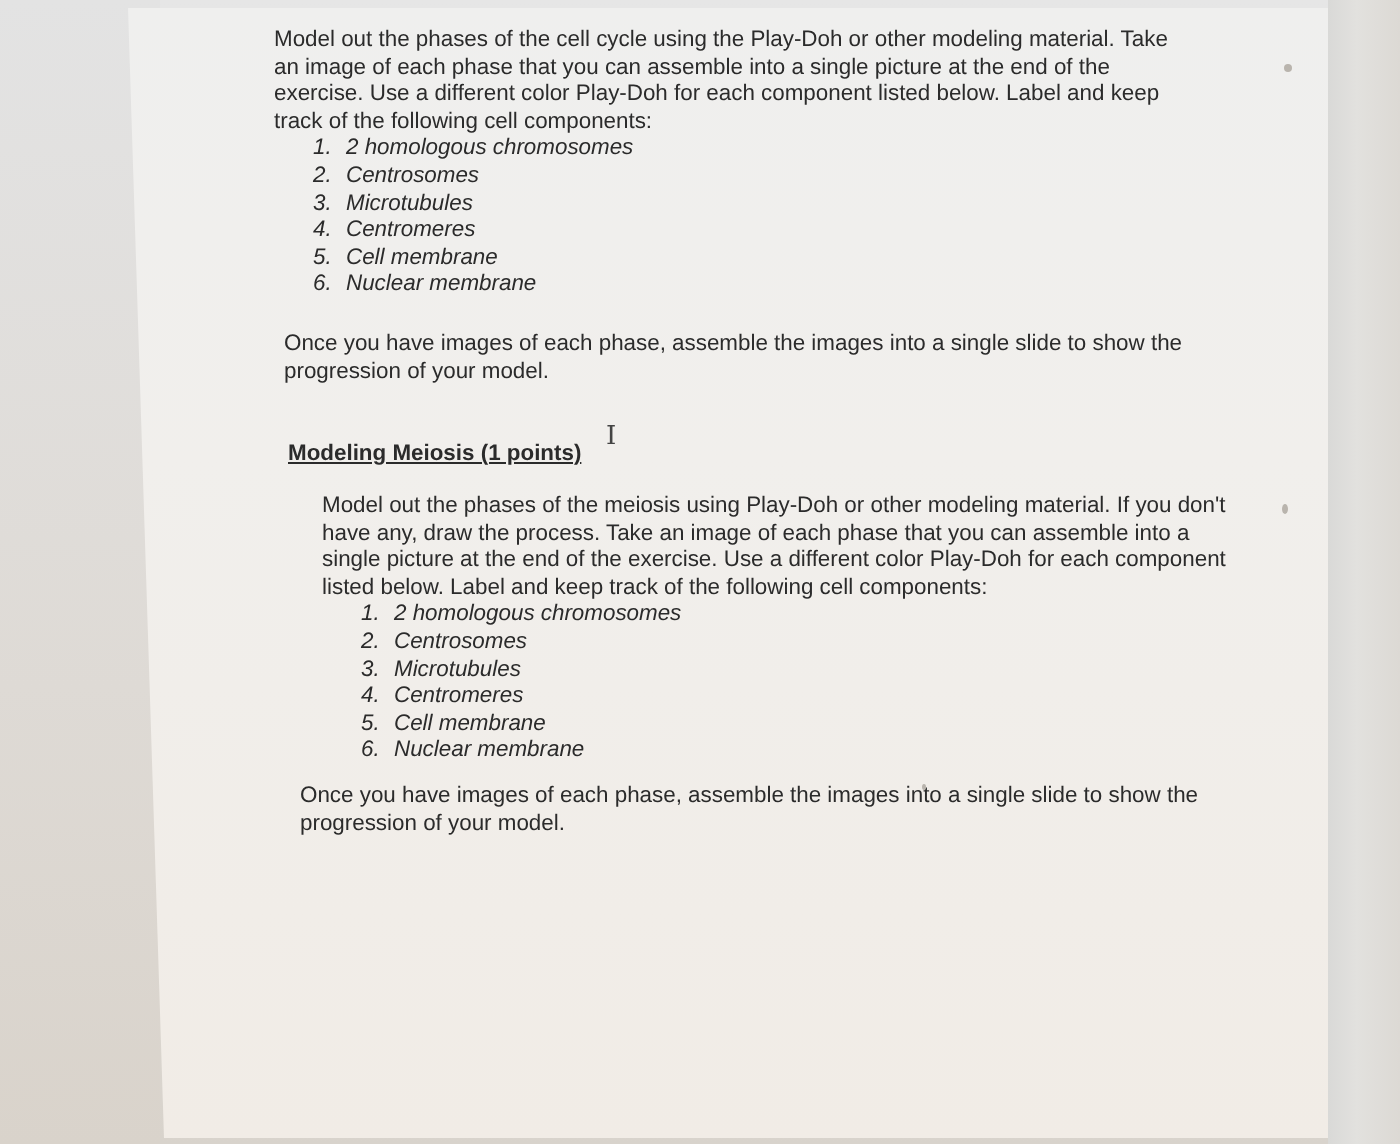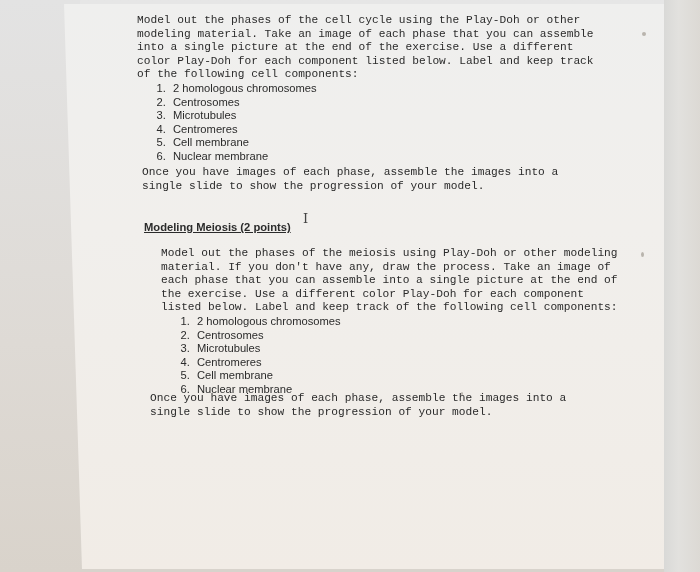--- a/index.html
+++ b/index.html
@@ -35,26 +35,26 @@
       left: 664px; top: 0;
       width: 36px; height: 572px;
       background: linear-gradient(90deg, #d9d9d7 0%, #e2e1de 40%, #dcd9d4 100%);
     }
     .content {
       position: absolute;
       color: #2b2b2b;
       font-size: 11.2px;
       line-height: 13.6px;
     }
-    .para { margin: 0; font-family: Liberation Mono, monospace; }
+    .para { margin: 0; }
     ol {
       margin: 0;
       padding-left: 32px;
     }
-    ol li { padding-left: 4px; }
+    ol li { padding-left: 4px; font-style: italic; }
     .section1 { left: 137px; top: 14px; width: 460px; }
     .closing1 { position: absolute; left: 142px; top: 166px; width: 460px; color:#2b2b2b; font-size:11.2px; line-height:13.6px; }
     .heading {
       position: absolute;
       left: 144px; top: 221px;
       font-size: 11.2px;
       font-weight: bold;
       text-decoration: underline;
       color: #2b2b2b;
     }
@@ -89,21 +89,21 @@
     <li>2 homologous chromosomes</li>
     <li>Centrosomes</li>
     <li>Microtubules</li>
     <li>Centromeres</li>
     <li>Cell membrane</li>
     <li>Nuclear membrane</li>
   </ol>
 </div>
 <p class="para closing1">Once you have images of each phase, assemble the images into a single slide to show the progression of your model.</p>
 
-<div class="heading">Modeling Meiosis (2 points)</div>
+<div class="heading">Modeling Meiosis (1 points)</div>
 <div class="cursor-icon">I</div>
 
 <div class="content section2">
   <p class="para">Model out the phases of the meiosis using Play-Doh or other modeling material.  If you don't have any, draw the process.  Take an image of each phase that you can assemble into a single picture at the end of the exercise.  Use a different color Play-Doh for each component listed below.  Label and keep track of the following cell components:</p>
   <ol>
     <li>2 homologous chromosomes</li>
     <li>Centrosomes</li>
     <li>Microtubules</li>
     <li>Centromeres</li>
     <li>Cell membrane</li>

